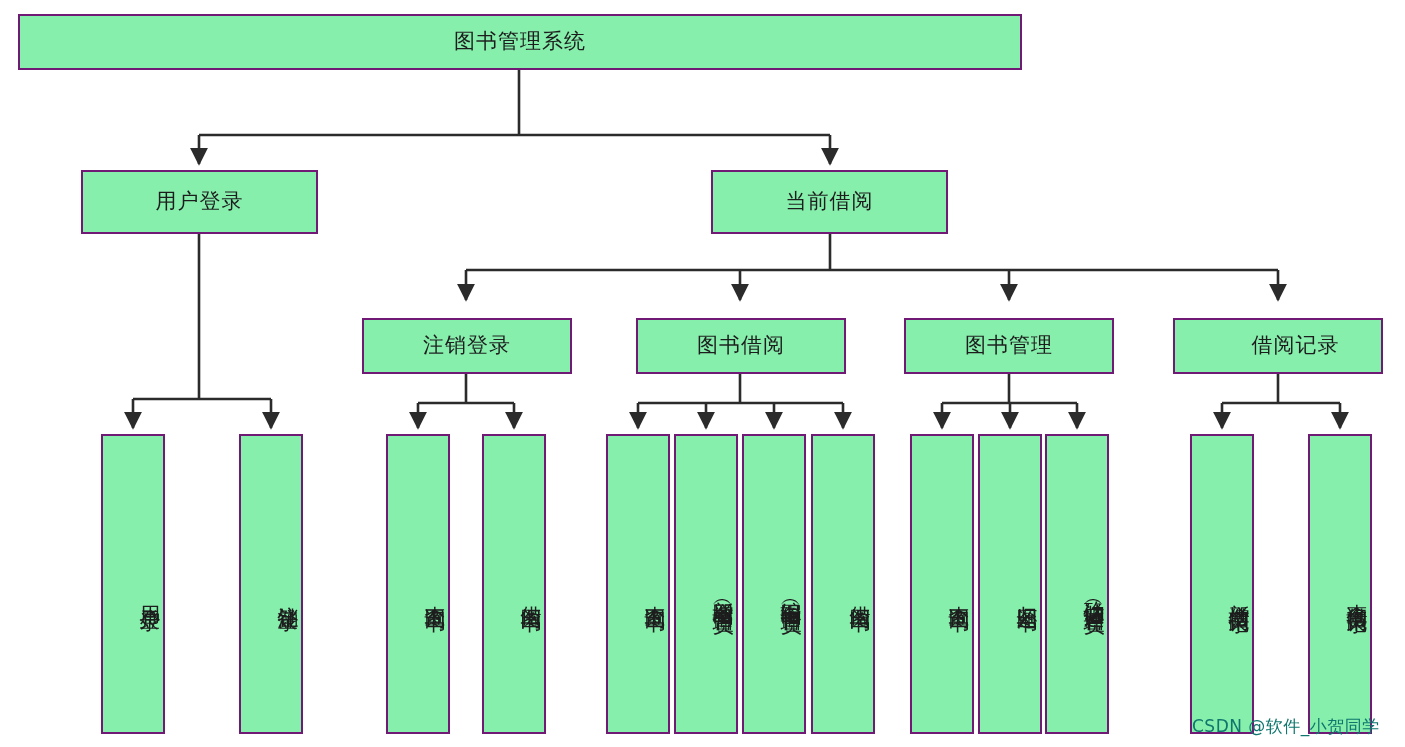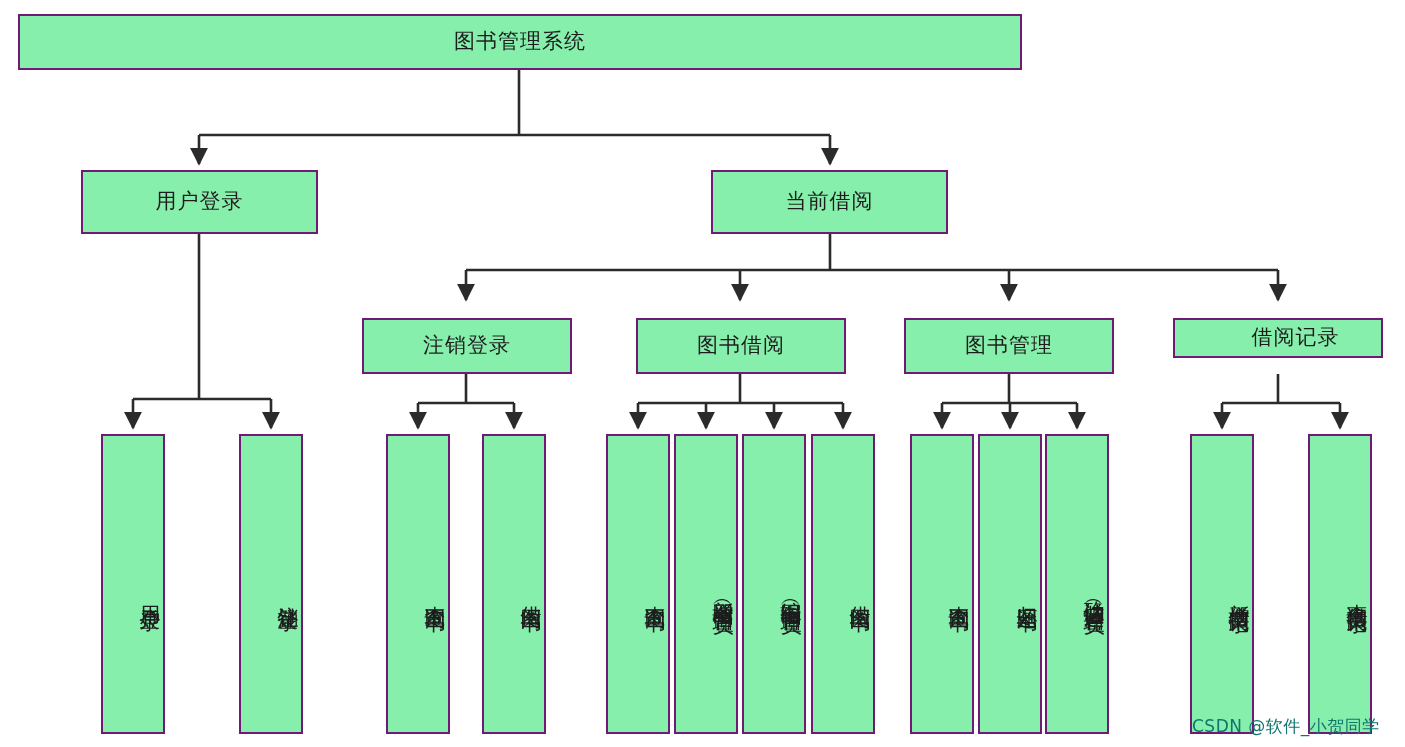--- a/index.html
+++ b/index.html
@@ -133,21 +133,21 @@
 
   <div class="node node-h" style="left:362px; top:318px; width:210px; height:56px;">
     <span>注销登录</span>
   </div>
   <div class="node node-h" style="left:636px; top:318px; width:210px; height:56px;">
     <span>图书借阅</span>
   </div>
   <div class="node node-h" style="left:904px; top:318px; width:210px; height:56px;">
     <span>图书管理</span>
   </div>
-  <div class="node node-h" style="left:1173px; top:318px; width:210px; height:40px;padding-left:35px;">
+  <div class="node node-h" style="left:1173px; top:318px; width:210px; height:56px;padding-left:35px;">
     <span>借阅记录</span>
   </div>
 
   <div class="node node-v" style="left:101px; top:434px; width:64px; height:300px;">
     <span class="vtext">用户登录</span>
   </div>
   <div class="node node-v" style="left:239px; top:434px; width:64px; height:300px;">
     <span class="vtext">注销登录</span>
   </div>
 

